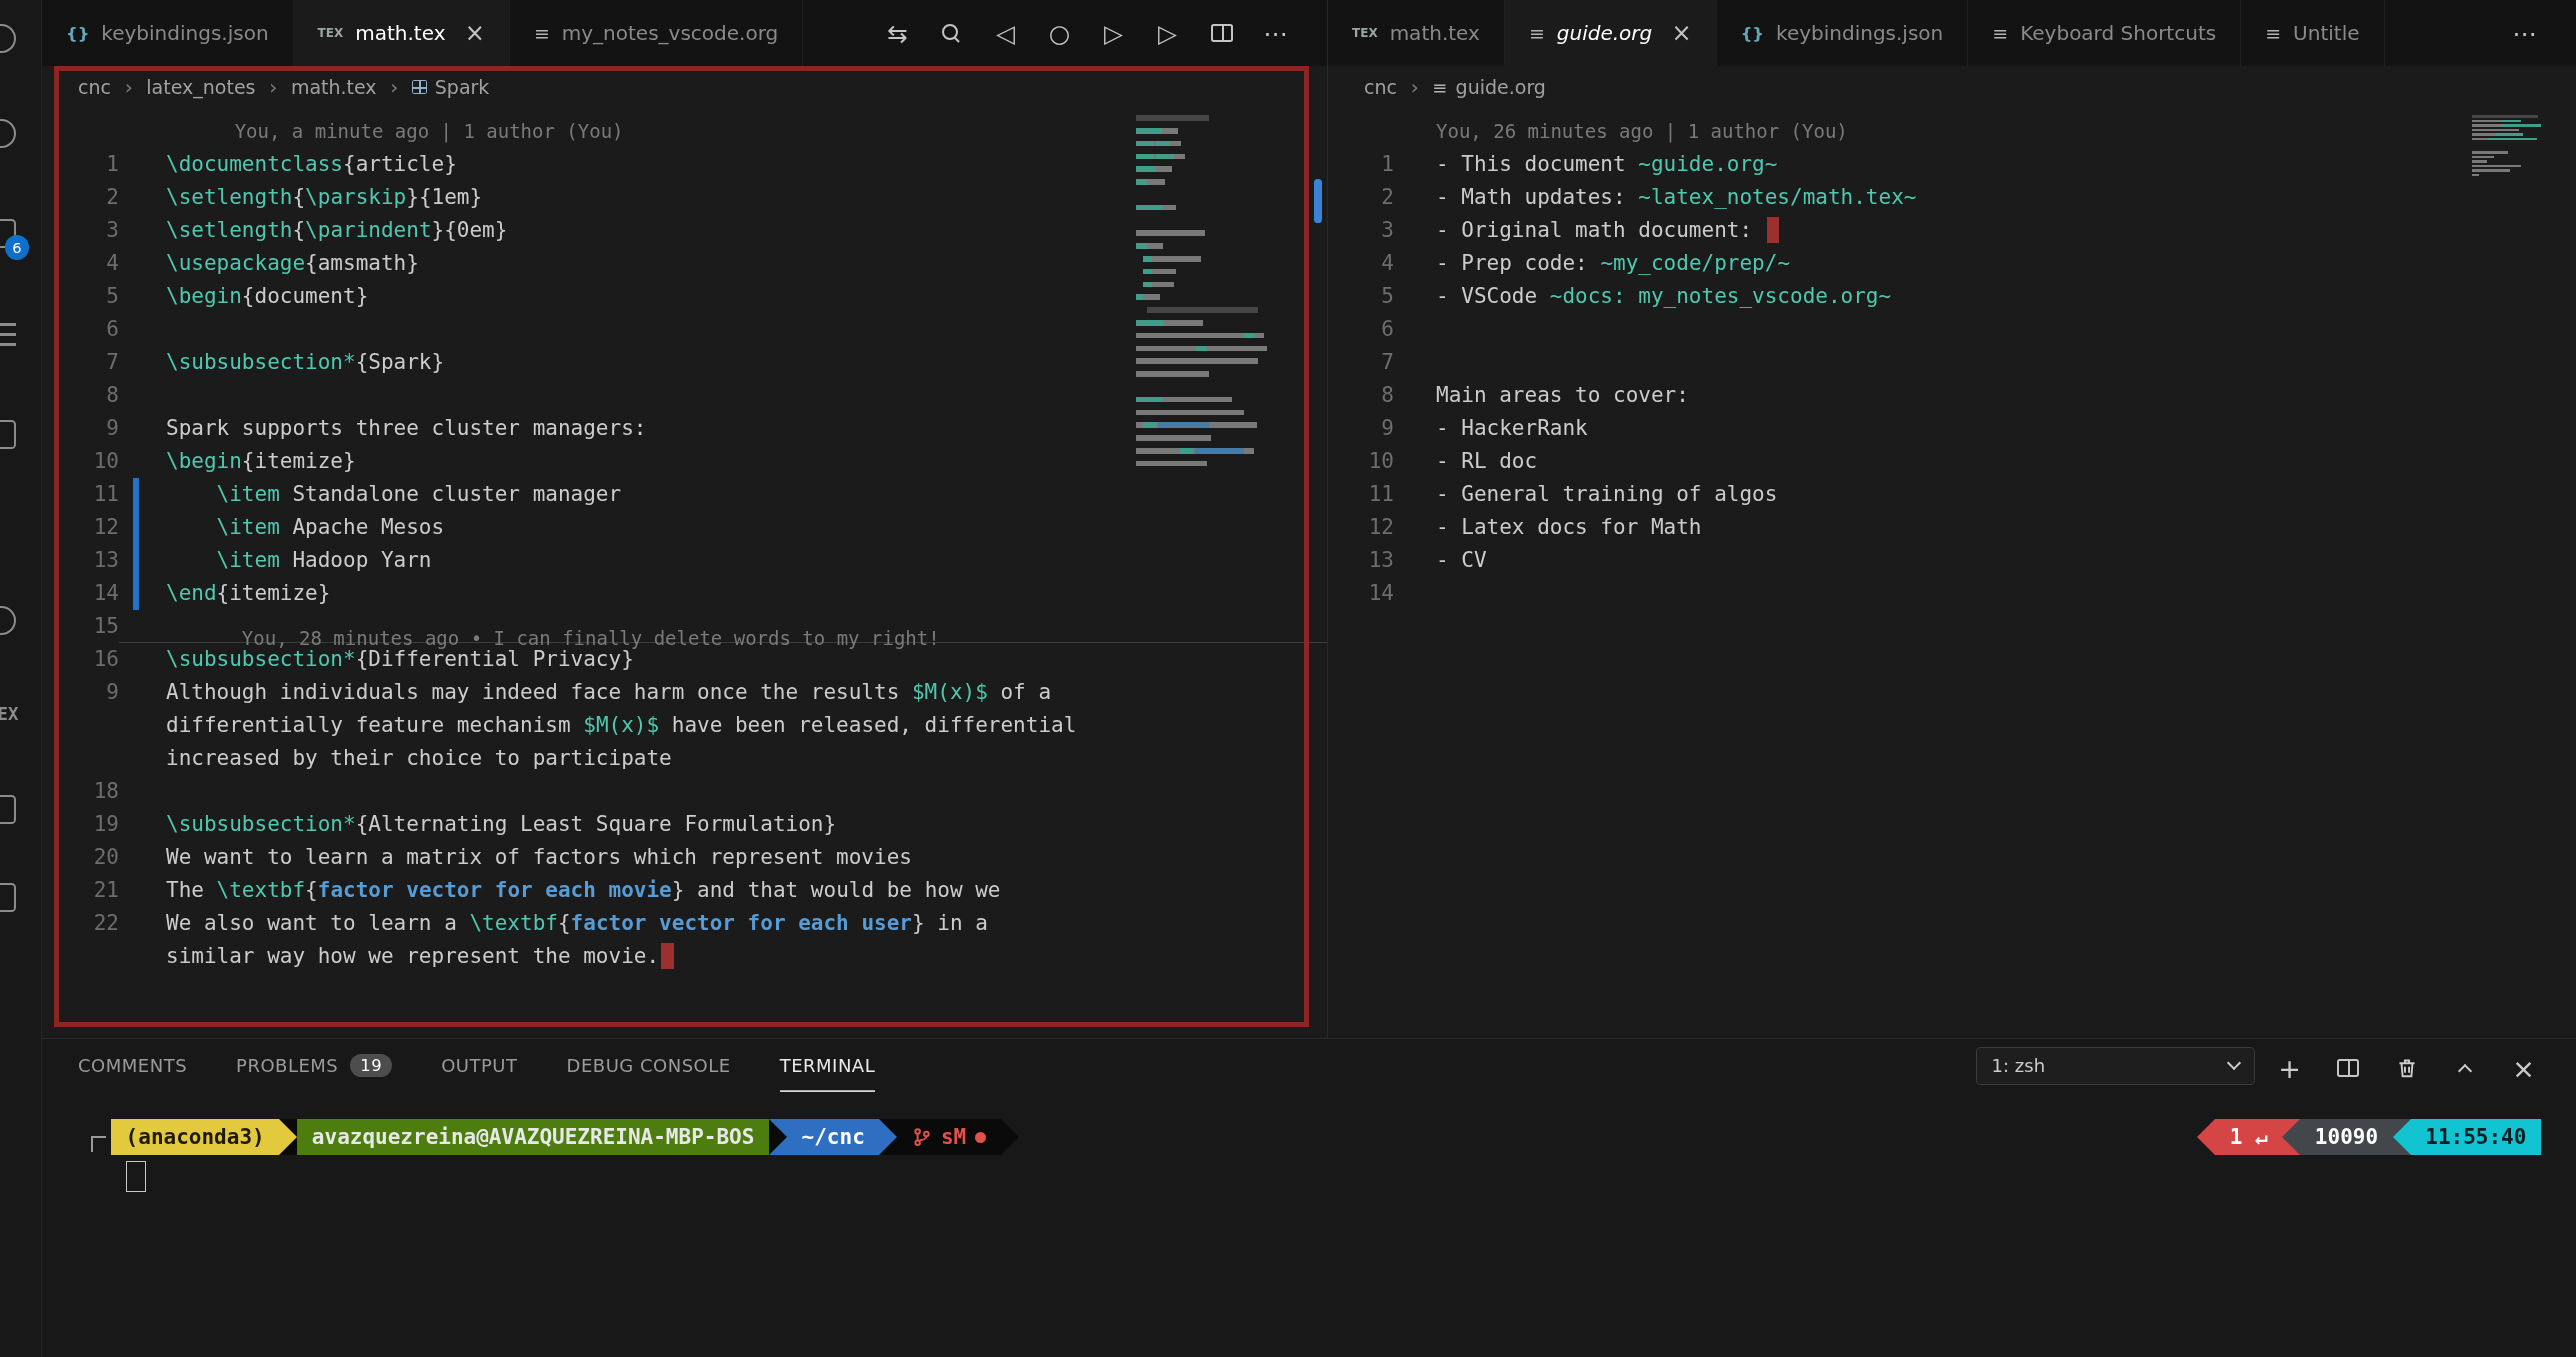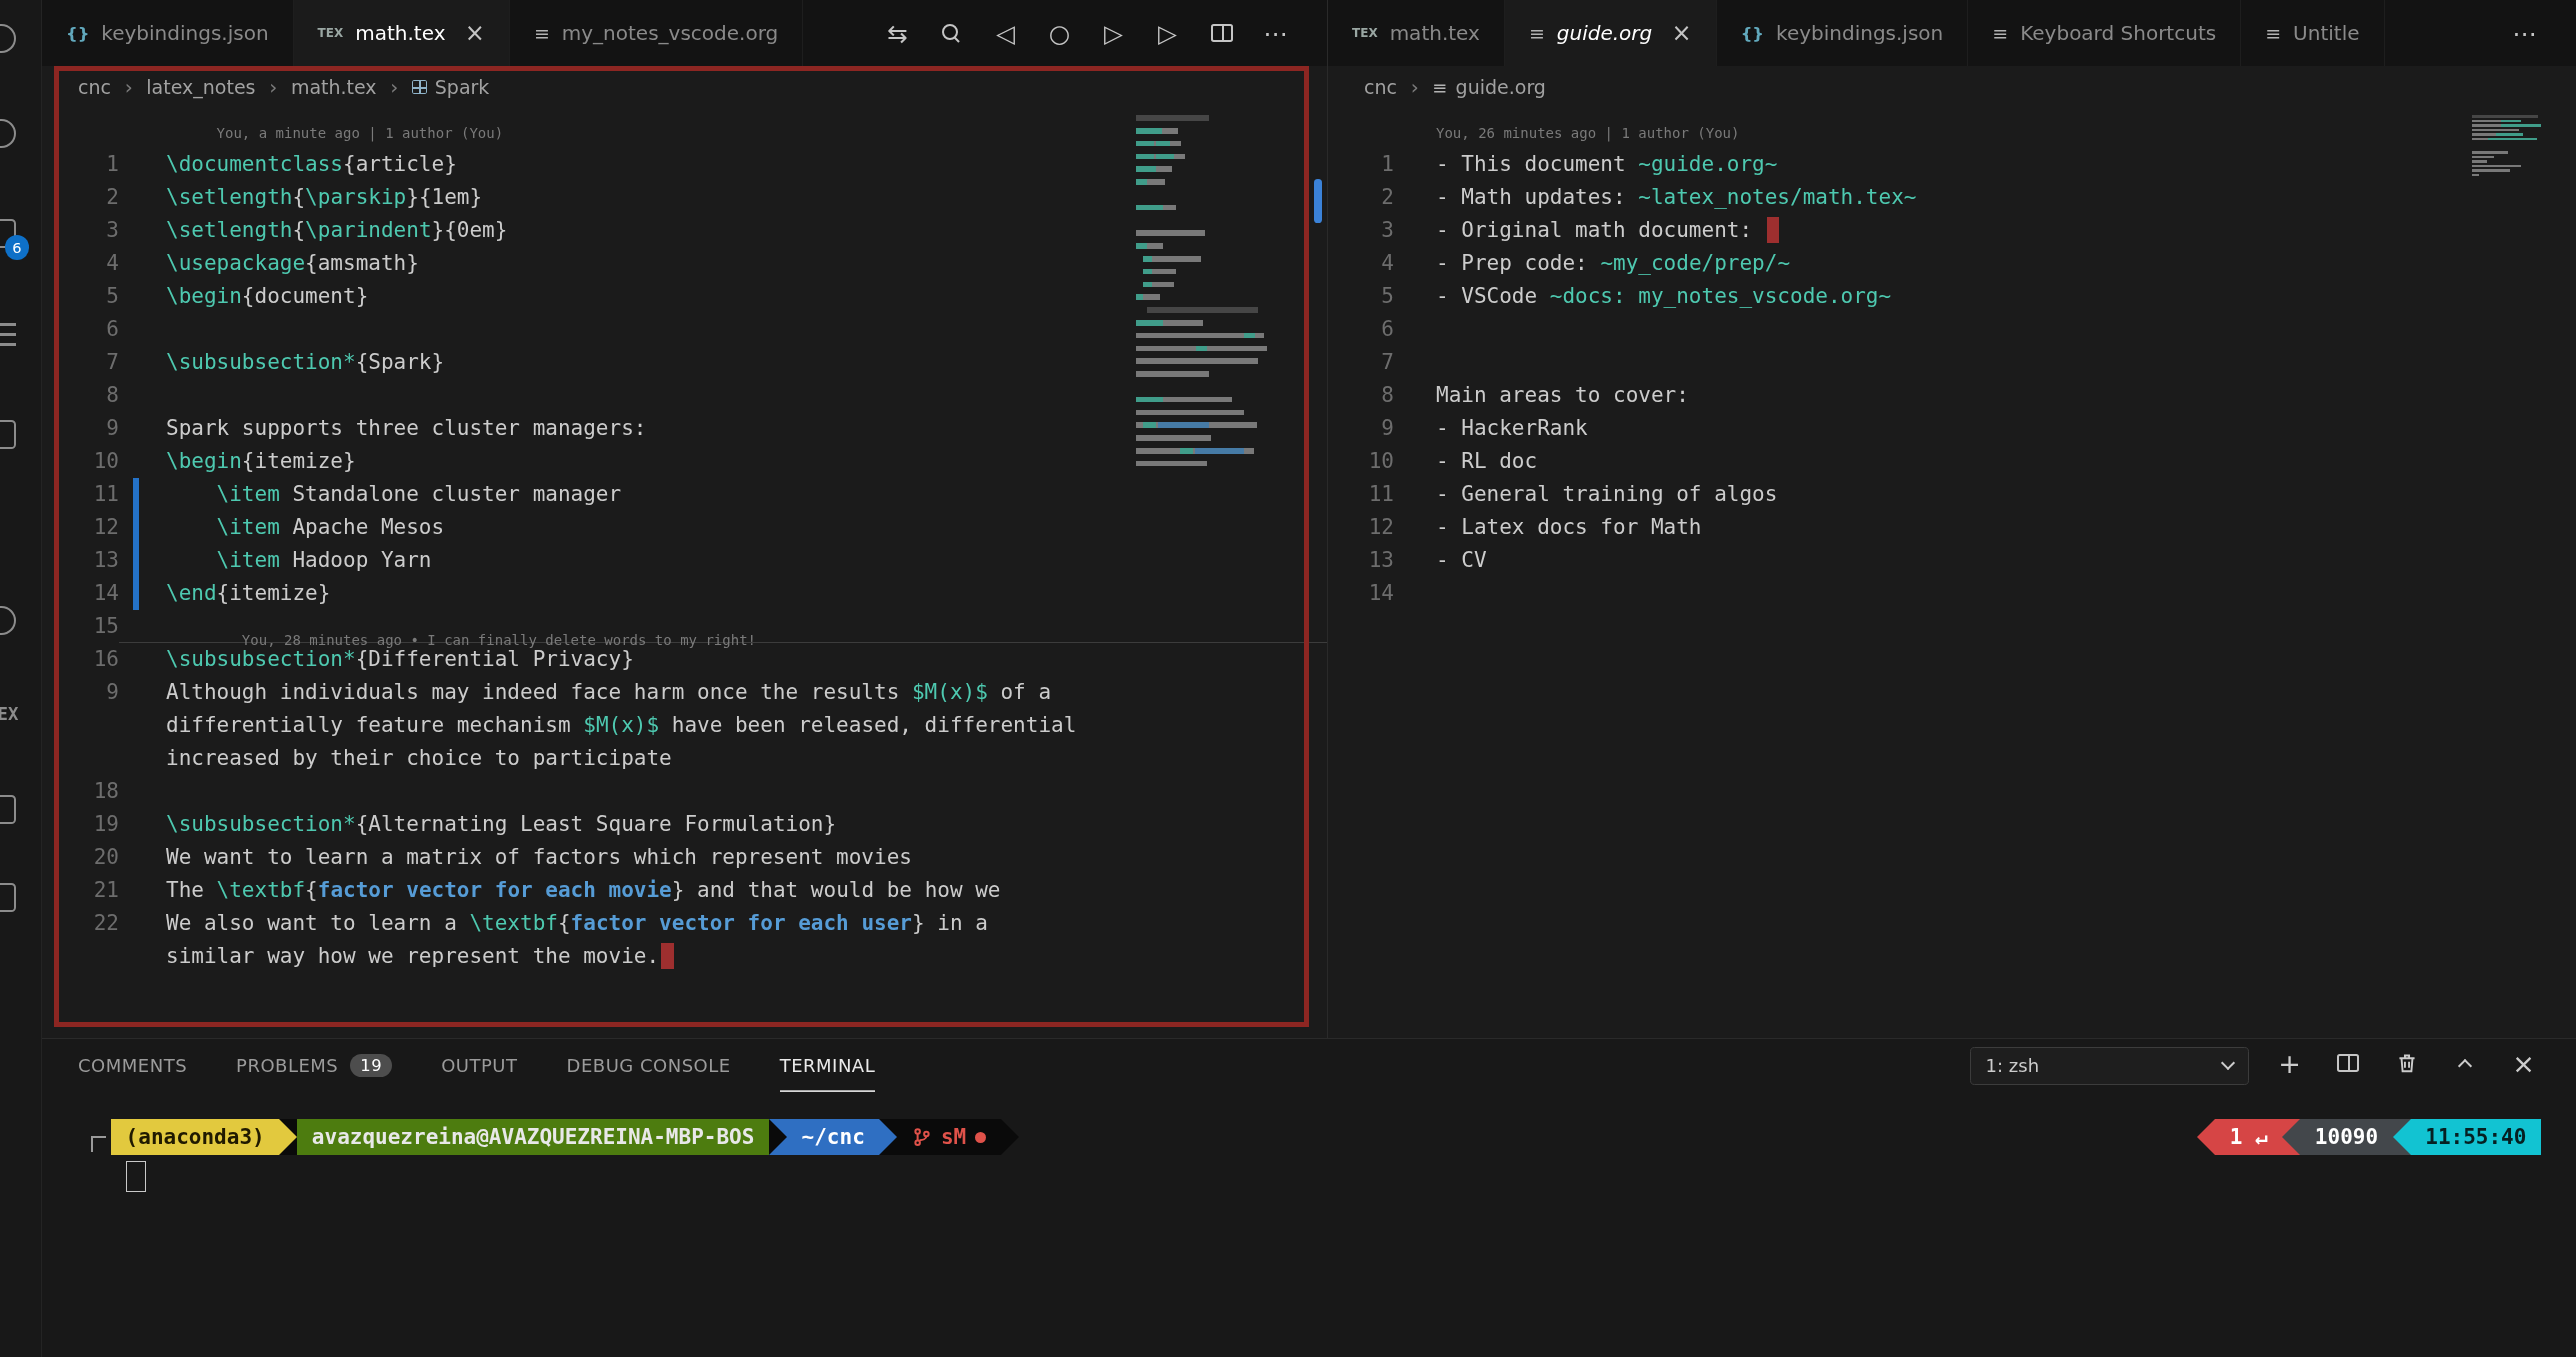--- a/index.html
+++ b/index.html
@@ -63,37 +63,37 @@
   .group.left  .line   { padding-left:47px; }
   .group.right .gutter { width:66px; }
   .group.right .line   { padding-left:42px; }
   .line { white-space:pre; flex:1; min-width:0; }
   .code-row.rule .line { box-shadow: inset 0 -0.9px 0 #3c3c3c; margin-top: 12px; }
   .changebar { position:absolute; left:91px; top:0; bottom:0; width:5.5px; background:var(--change-bar,#2472c8); }
   .redblock { display:inline-block; width:12.8px; height:25.5px; background:var(--red-block,#9e2f2f); vertical-align:-5.5px; margin-left:1.8px; }
   .tok-p { color:var(--plain,#cccccc); }
   .tok-c, .tok-m, .tok-t { color:var(--command,#4ec9b0); }
   .tok-bb { color:var(--emphasis,#569cd6); font-weight:bold; }
-  .tok-d { color:var(--blame,#7a7a7a); font-size:14px; }
+  .tok-d { color:var(--blame,#7a7a7a); font-size:19px; }
   
   .minimap { position:absolute; right:31px; top:7.3px; width:160px; }
   .mrow { display:flex; height:5.5px; margin-bottom:7.3px; }
   .mseg { height:100%; opacity:.75; }
   .minimap.small { right:22px; width:82px; }
   .minimap.small .mrow { height:2.7px; margin-bottom:1.8px; }
   .overview-marker { position:absolute; right:5.5px; top:71px; width:7.3px; height:44px; background:var(--overview-marker,#3b82d8); border-radius:3.6px; }
   .red-frame { position:absolute; left:12px; top:66px; width:1255px; height:961px; border:5.5px solid var(--frame,#8d2622); z-index:6; pointer-events:none; }
   
   .panel { height:319px; flex:none; position:relative; background:#181818; border-top:0.9px solid #2a2a2a; }
   .panel-header { height:53px; display:flex; align-items:center; padding:0 36px; }
   .panel-tabs { display:flex; gap:49px; font-size:18px; letter-spacing:0.5px; color:#9b9b9b; height:53px; }
   .panel-tab { display:flex; align-items:center; gap:12px; height:53px; }
   .panel-tab.active { color:#eaeaea; box-shadow: inset 0 -1.8px 0 #d7d7d7; }
   .badge { background:#4d4d4d; color:#fff; border-radius:18px; padding:1.8px 10px; font-size:16.4px; }
-  .panel-controls { margin-left:auto; display:flex; align-items:flex-start; gap:24px; }
+  .panel-controls { margin-left:auto; display:flex; align-items:flex-end; gap:18px; }
   .term-select { display:flex; align-items:center; justify-content:space-between; width:279px; height:38px;
     background:#1e1e1e; border:0.9px solid #3c3c3c; border-radius:4.6px; padding:0 14.6px; font-size:18px; color:#cccccc; }
   .chev { width:10px; height:10px; border-right:2.3px solid #ccc; border-bottom:2.3px solid #ccc; transform:rotate(45deg); margin-top:-4.6px; }
   .chev.up { transform:rotate(225deg); margin-top:5.5px; }
   .icon-btn { color:#ccc; font-size:27px; width:33px; height:33px; display:flex; align-items:center; justify-content:center; }
   
   .terminal { position:absolute; left:0; right:0; top:53px; bottom:0; font-family:"DejaVu Sans Mono",monospace; }
   .prompt-left  { position:absolute; left:69px; top:27px; display:flex; height:36px; font-size:21px; font-weight:700; }
   .prompt-right { position:absolute; right:35px; top:27px; display:flex; height:36px; font-size:21px; font-weight:700; }
   .pseg { display:flex; align-items:center; padding:0 14.6px; gap:9px; white-space:pre; }

